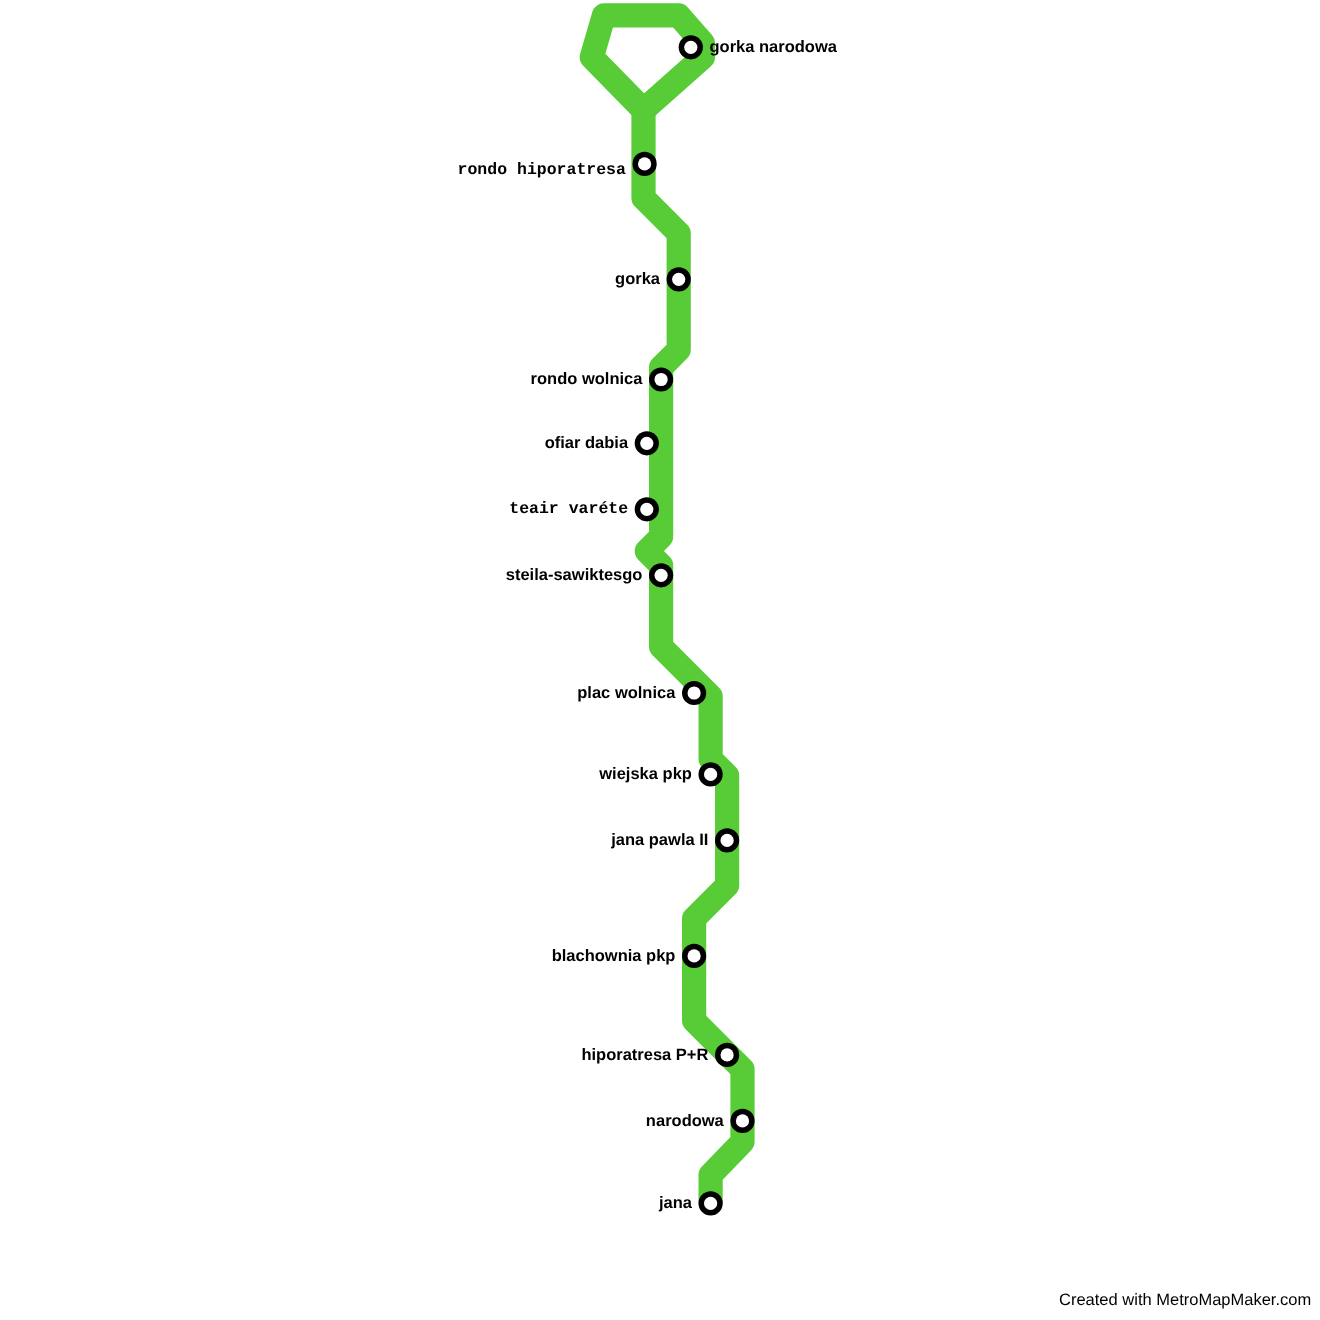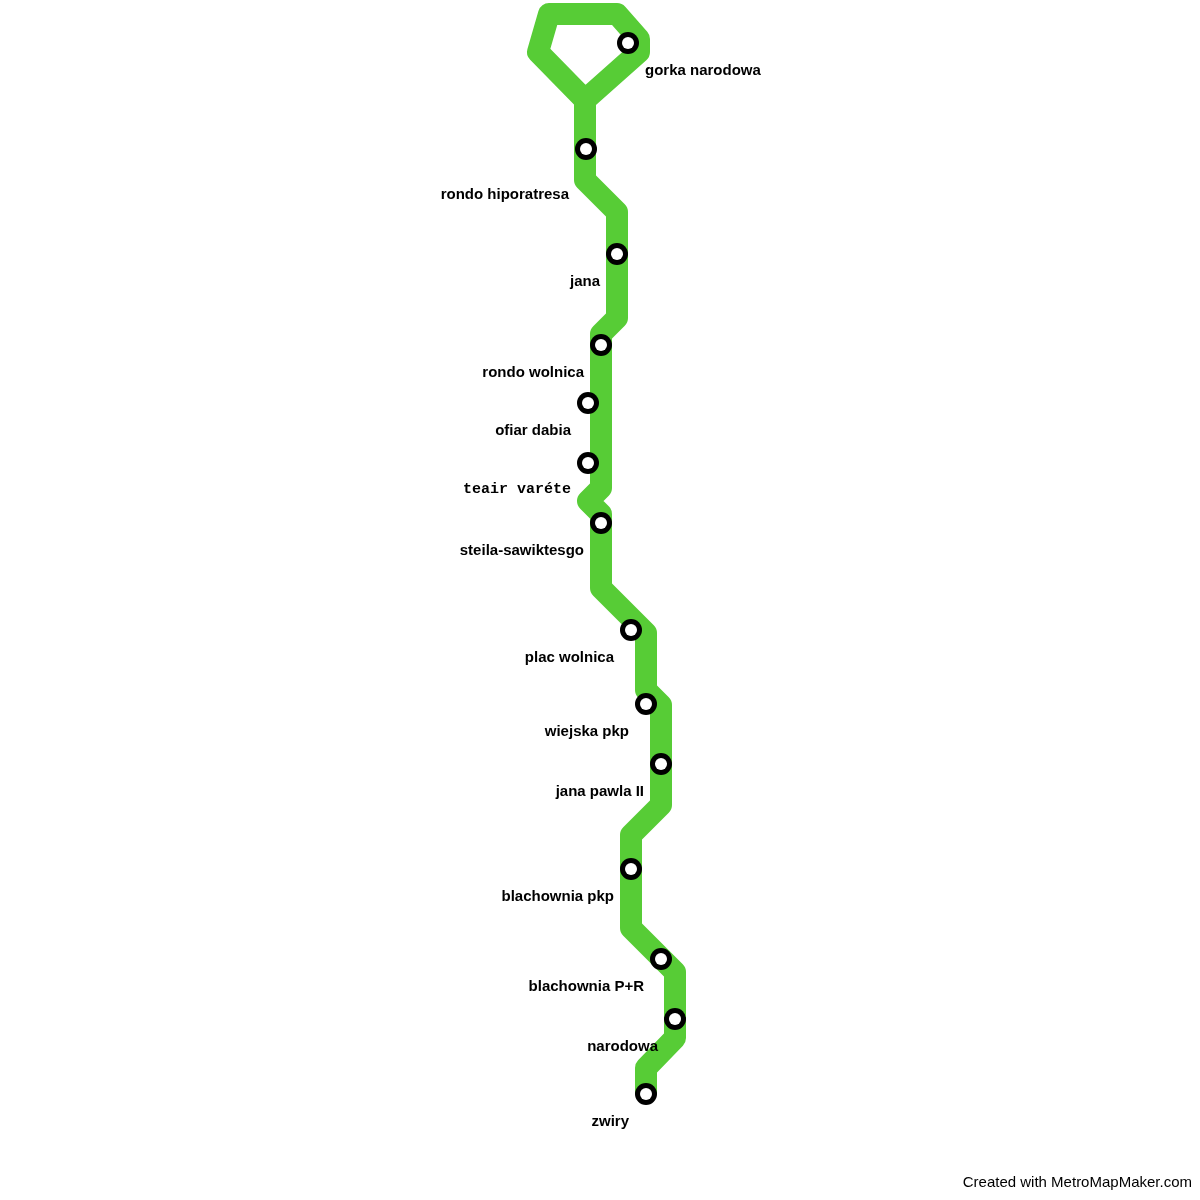--- a/index.html
+++ b/index.html
@@ -25,21 +25,20 @@
   .station-label {
     position: absolute;
     font-family: "Liberation Sans", sans-serif;
     font-size: 15px;
     font-weight: bold;
     color: #000000;
     white-space: nowrap;
     text-align: right;
     transform: translate(-100%, -50%);
     letter-spacing: 0px;
-    margin-top: 26px;
   }
   #footer-credit {
     position: absolute;
     right: 8px;
     bottom: 10px;
     font-family: "Liberation Sans", sans-serif;
     font-size: 15px;
     font-weight: normal;
     color: #000000;
     white-space: nowrap;
@@ -109,28 +108,28 @@
       </g>
       <g>
         <circle cx="646" cy="1094" r="11" fill="#000000"></circle>
         <circle cx="646" cy="1094" r="6" fill="#ffffff"></circle>
       </g>
     </g>
 </svg>
 
 <div id="label-layer">
     <div class="station-label" style="top: 43px; left: 645px; transform: translate(0px, -50%);">gorka narodowa</div>
-    <div class="station-label" style="top: 167px; left: 569px; transform: translate(-100%, -50%);">rondo hiporatresa</div>
-    <div class="station-label" style="top: 254px; left: 600px; transform: translate(-100%, -50%);">jana</div>
+    <div class="station-label" style="top: 155px; left: 569px; transform: translate(-100%, -50%); font-family: Liberation Mono, monospace;">rondo hiporatresa</div>
+    <div class="station-label" style="top: 254px; left: 600px; transform: translate(-100%, -50%);">gorka</div>
     <div class="station-label" style="top: 345px; left: 584px; transform: translate(-100%, -50%);">rondo wolnica</div>
     <div class="station-label" style="top: 403px; left: 571px; transform: translate(-100%, -50%);">ofiar dabia</div>
     <div class="station-label" style="top: 463px; left: 571px; transform: translate(-100%, -50%); font-family: Liberation Mono, monospace;">teair varéte</div>
     <div class="station-label" style="top: 523px; left: 584px; transform: translate(-100%, -50%);">steila-sawiktesgo</div>
     <div class="station-label" style="top: 630px; left: 614px; transform: translate(-100%, -50%);">plac wolnica</div>
     <div class="station-label" style="top: 704px; left: 629px; transform: translate(-100%, -50%);">wiejska pkp</div>
     <div class="station-label" style="top: 764px; left: 644px; transform: translate(-100%, -50%);">jana pawla II</div>
     <div class="station-label" style="top: 869px; left: 614px; transform: translate(-100%, -50%);">blachownia pkp</div>
-    <div class="station-label" style="top: 959px; left: 644px; transform: translate(-100%, -50%);">blachownia P+R</div>
+    <div class="station-label" style="top: 959px; left: 644px; transform: translate(-100%, -50%);">hiporatresa P+R</div>
     <div class="station-label" style="top: 1019px; left: 658px; transform: translate(-100%, -50%);">narodowa</div>
-    <div class="station-label" style="top: 1094px; left: 629px; transform: translate(-100%, -50%);">zwiry</div>
+    <div class="station-label" style="top: 1094px; left: 629px; transform: translate(-100%, -50%);">jana</div>
   </div>
 
 <div id="footer-credit">Created with MetroMapMaker.com</div>
 
 </body></html>

